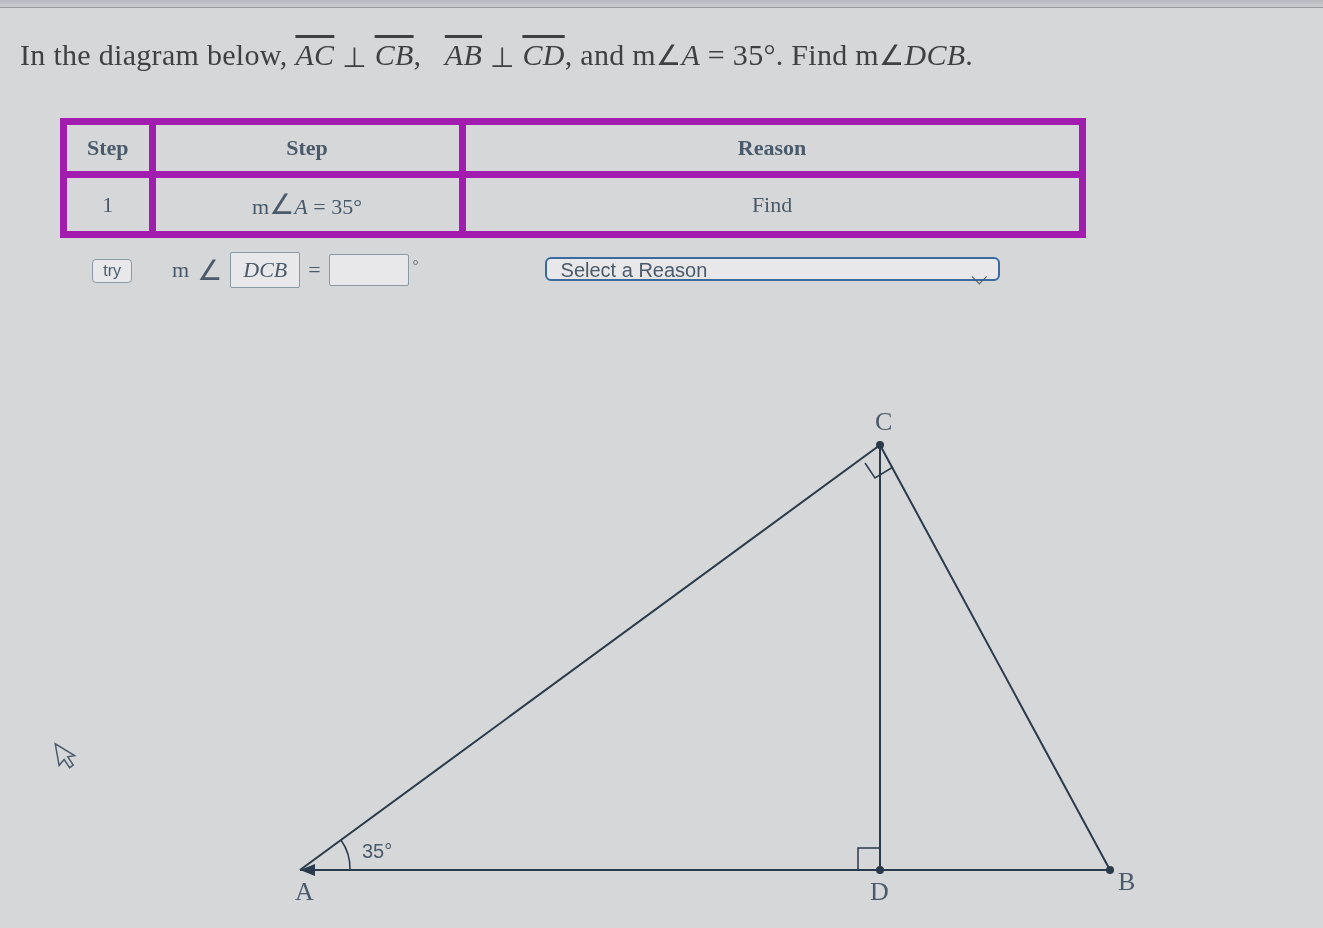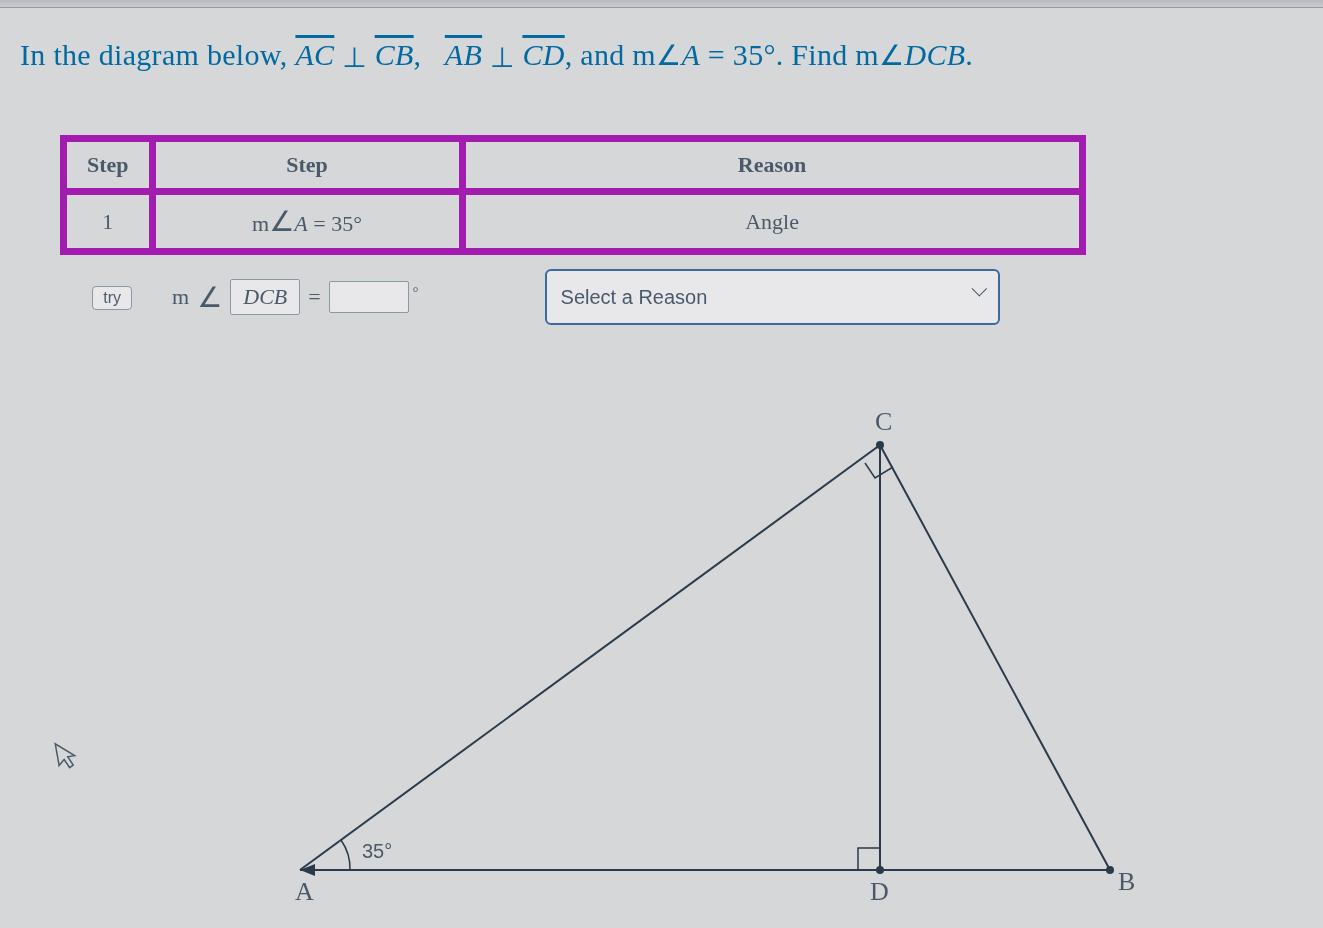--- a/index.html
+++ b/index.html
@@ -18,23 +18,23 @@
     .top-bar {
       height: 8px;
       background: linear-gradient(to bottom, #b8b8c0, #cacad0);
       border-bottom: 1px solid #999;
     }
     .content {
       padding: 30px 20px 20px 20px;
     }
     .problem-text {
       font-size: 30px;
-      color: #0369a1;
-      font-family: Georgia, serif;
-      margin-bottom: 61px;
+      color: #404040;
+      font-family: Georgia, serif;
+      margin-bottom: 44px;
       letter-spacing: 0.3px;
     }
     .overline {
       text-decoration: overline;
       font-style: italic;
     }
     .perp {
       font-size: 28px;
       vertical-align: -2px;
     }
@@ -124,21 +124,21 @@
     }
     .deg-sup {
       font-size: 14px;
       vertical-align: super;
       margin-left: -4px;
       margin-top: -8px;
     }
     
     .reason-select {
       width: 455px;
-      height: 56px;
+      height: 24px;
       border: 2px solid #3a6aa0;
       border-radius: 6px;
       background: #e8e8ea;
       color: #4a5a6a;
       font-size: 20px;
       font-family: Arial, sans-serif;
       padding: 0 14px;
       appearance: none;
       position: relative;
     }
@@ -197,21 +197,21 @@
         <tr>
       <th class="step-col">Step</th>
       <th class="angle-col">Step</th>
       <th class="reason-col">Reason</th>
     </tr>
     <tr>
       <td>1</td>
       <td>
         <span>m</span><span class="angle-sym">∠</span><span class="italic">A</span><span> = </span><span>35°</span>
       </td>
-      <td>Angle</td>
+      <td>Find</td>
     </tr>
     <tr class="input-row">
       <td style="text-align:right;">
         <button class="try-btn">try</button>
       </td>
       <td style="text-align:left;">
         <span class="expr">
           <span>m</span>
               <span class="angle-sym">∠</span>
           <span class="mbox">DCB</span>

